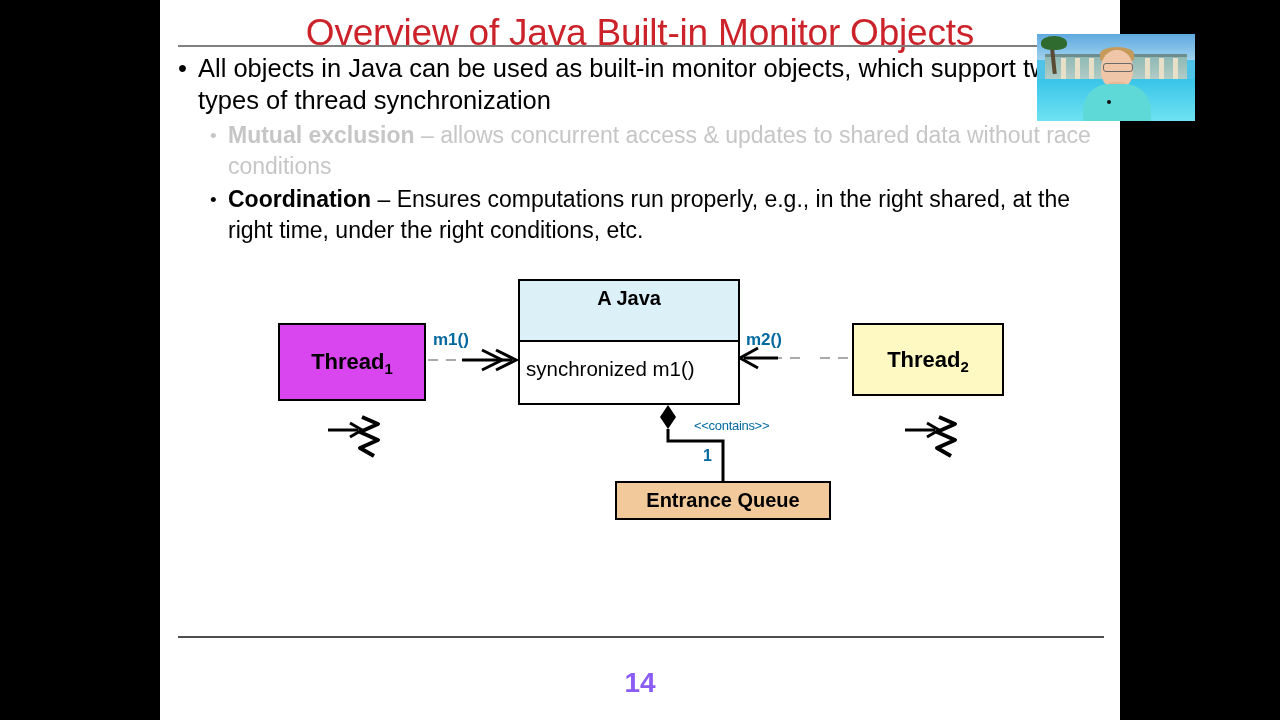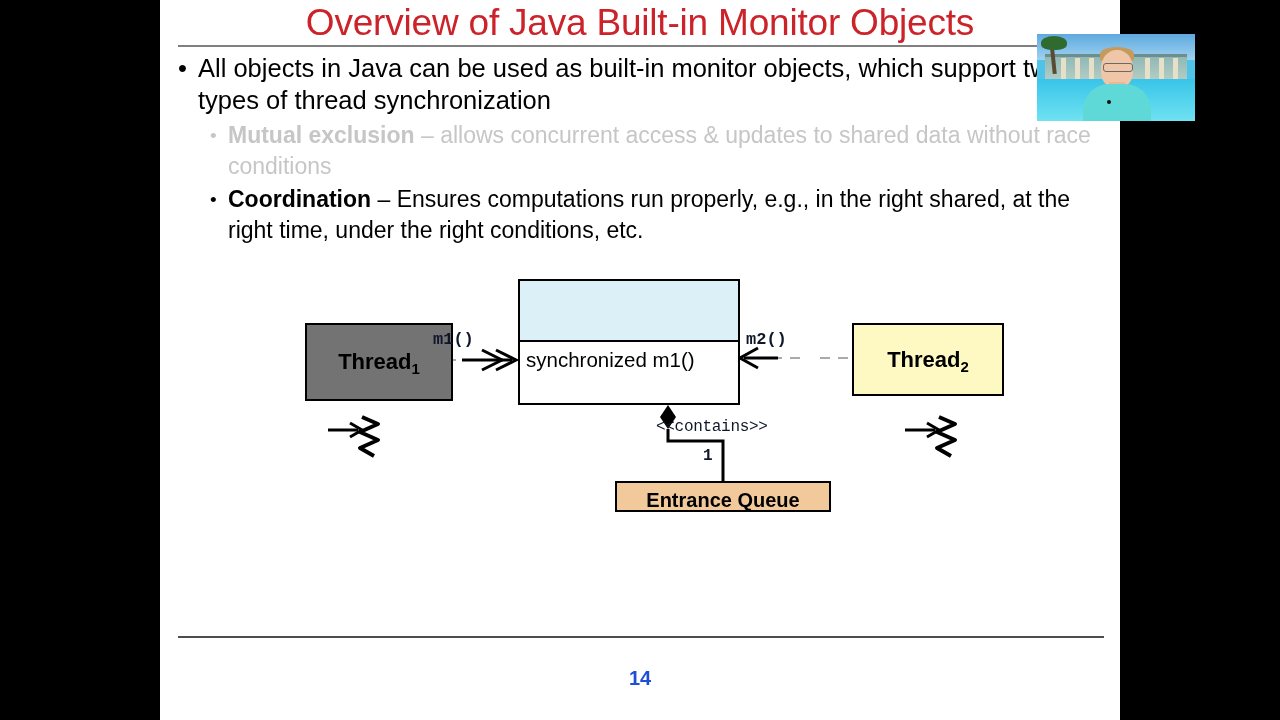--- a/index.html
+++ b/index.html
@@ -26,21 +26,21 @@
     top: 0px;
     width: 960px;
     height: 720px;
     background: #ffffff;
   }
 
   
   #title {
     position: absolute;
     left: 0px;
-    top: 2px;
+    top: 12px;
     width: 960px;
     text-align: center;
     color: #cc2229;
     font-size: 37px;
     font-weight: 400;
     letter-spacing: -0.2px;
     white-space: nowrap;
     font-family: "Liberation Sans", sans-serif;
   }
 
@@ -116,24 +116,23 @@
     font-weight: bold;
     color: #000000;
   }
 
   
   #thread1-box {
     left: 118px;
     top: 323px;
     width: 148px;
     height: 78px;
-    background: #737373;
+    background: #d946ef;
     font-size: 22px;
     line-height: 74px;
-    margin-left: 27px;
   }
 
   
   #thread2-box {
     left: 692px;
     top: 323px;
     width: 152px;
     height: 73px;
     background: #fef9c3;
     font-size: 22px;
@@ -159,70 +158,69 @@
     font-weight: bold;
     line-height: 27px;
     padding-top: 4px;
     box-sizing: border-box;
   }
   #monitor-body {
     font-weight: normal;
     font-size: 20.5px;
     line-height: 29px;
     text-align: left;
-    padding: 3px 0 0 6px;
+    padding: 12px 0 0 6px;
   }
 
   
   #entrance-box {
     left: 455px;
     top: 481px;
     width: 216px;
-    height: 31px;
+    height: 39px;
     background: #f2c99a;
     font-size: 20px;
     line-height: 35px;
   }
 
   
   .conn-label {
     position: absolute;
     font-weight: bold;
     font-size: 17px;
-    color: #0f172a;
-    font-family: Liberation Mono, monospace;
+    color: #0369a1;
   }
   #m1-label { left: 273px; top: 330px; }
   #m2-label { left: 586px; top: 330px; }
   #contains-label {
-    left: 496px; top: 418px;
+    left: 534px; top: 418px;
     font-weight: normal;
-    font-size: 16px;
+    font-size: 13px;
     letter-spacing: -0.3px;
   }
   #mult-label { left: 543px; top: 447px; font-size: 16px; }
 
   
   #bottom-rule {
     position: absolute;
     left: 18px;
     top: 636px;
     width: 926px;
     height: 2px;
     background: #4d4d4d;
   }
   #page-number {
     position: absolute;
     left: 0px;
     top: 667px;
     width: 960px;
     text-align: center;
-    font-size: 20px;
+    font-size: 28px;
     font-weight: bold;
-    color: #1d4ed8;
+    color: #8b5cf6;
   }
 
   
   #webcam {
     position: absolute;
     left: 1037px;
     top: 34px;
     width: 158px;
     height: 87px;
     overflow: hidden;
@@ -343,20 +341,21 @@
           <polyline points="779,417 795,424 777,432 795,440 777,448 791,456" fill="none" stroke="#000" stroke-width="4" stroke-linejoin="round"></polyline>
         </g>
       </svg>
 
       <div class="box" id="thread1-box">
         <span>Thread</span><span class="sub">1</span>
       </div>
 
       <div class="box" id="monitor-box">
         <div id="monitor-header">
+          <div>A Java</div>
         </div>
         <div id="monitor-body">
           <div>synchronized m1()</div>
         </div>
       </div>
 
       <div class="box" id="thread2-box">
         <span>Thread</span><span class="sub">2</span>
       </div>
 

